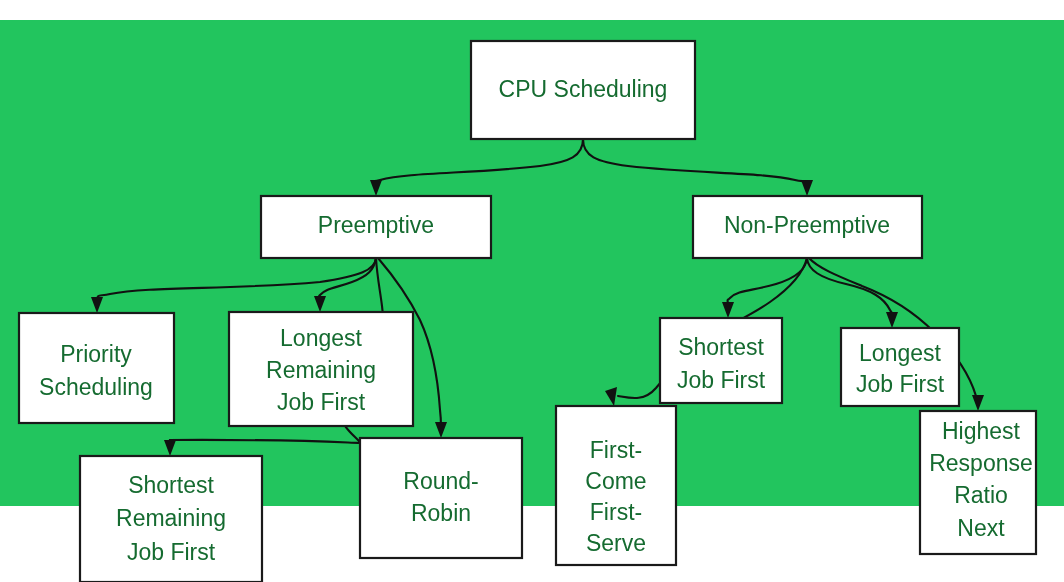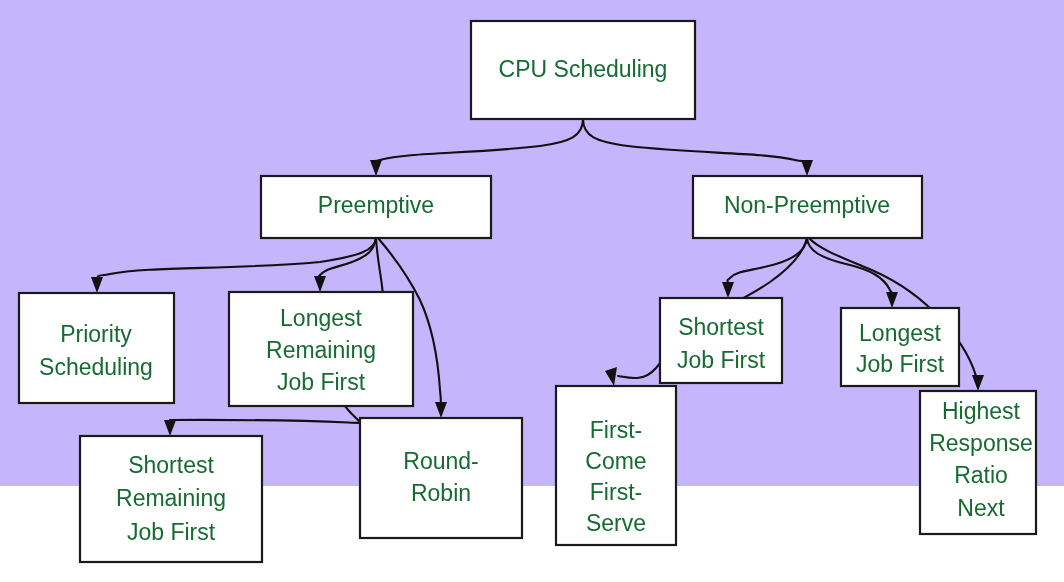--- a/index.html
+++ b/index.html
@@ -10,21 +10,22 @@
   body {
     width: 1064px;
     height: 582px;
     overflow: hidden;
     font-family: "Liberation Sans", sans-serif;
   }
   #diagram-root {
     position: relative;
     width: 1064px;
     height: 486px;
-    background: #c4b5fd;
+    background: #22c55e;
+    margin-top: 20px;
   }
   svg#flowchart {
     display: block;
     width: 1064px;
     height: 582px;
   }
   .node-box {
     fill: #ffffff;
     stroke: #1a1a1a;
     stroke-width: 2.2;

